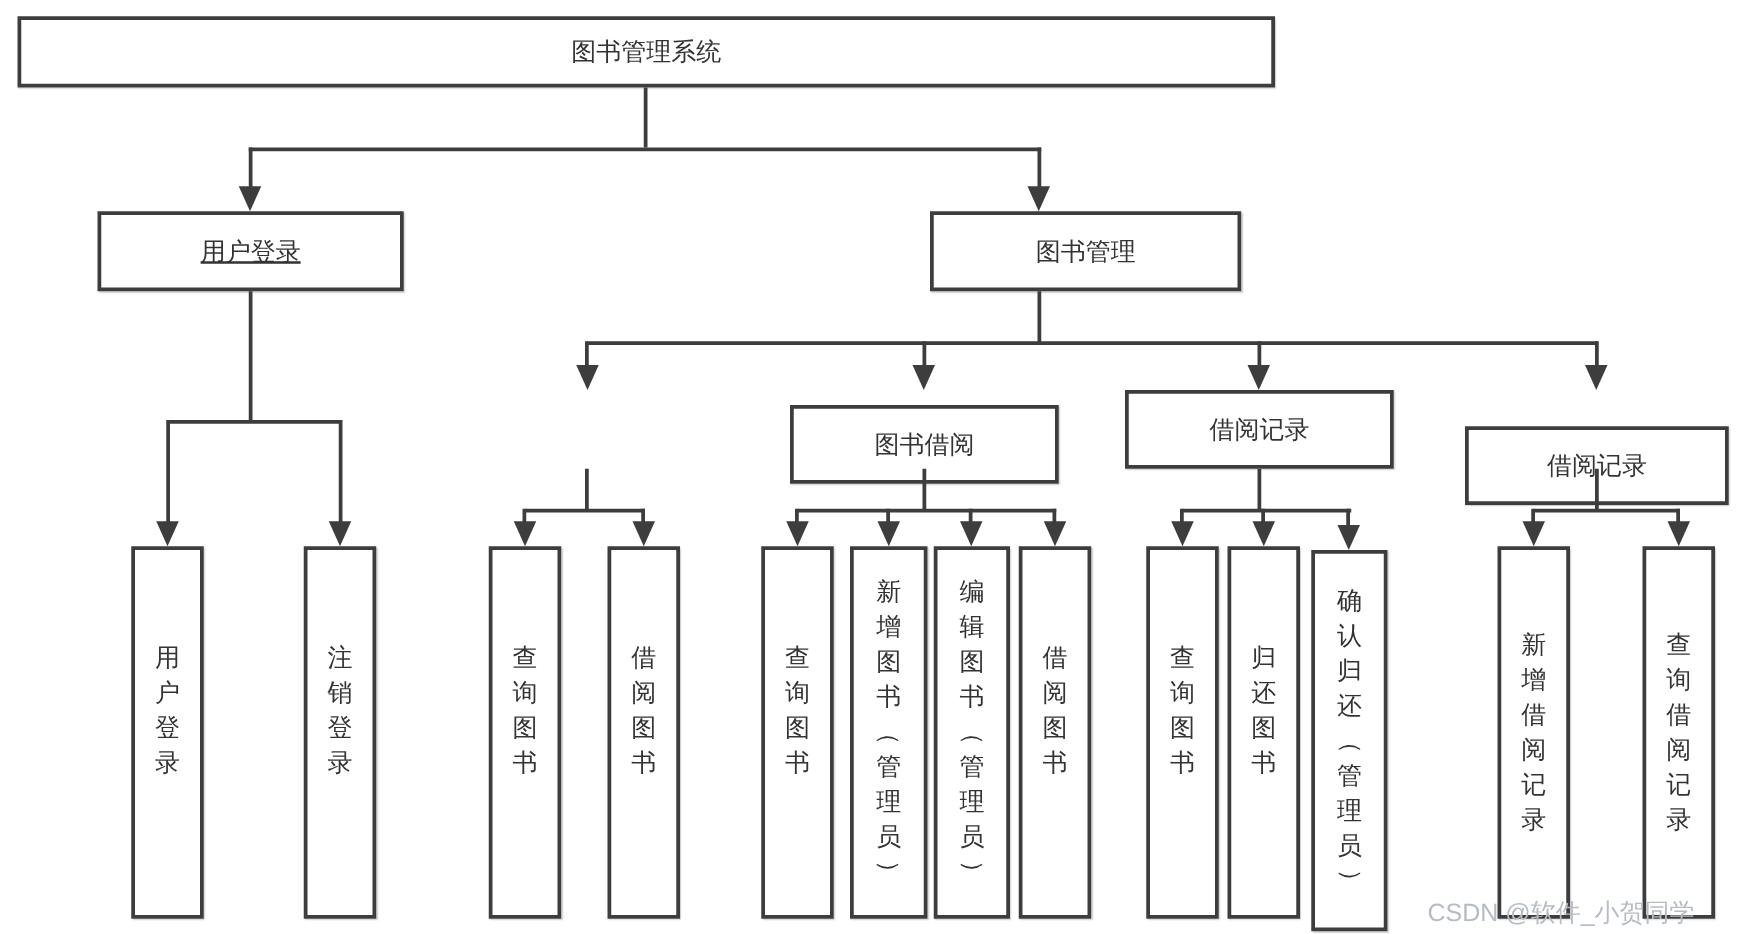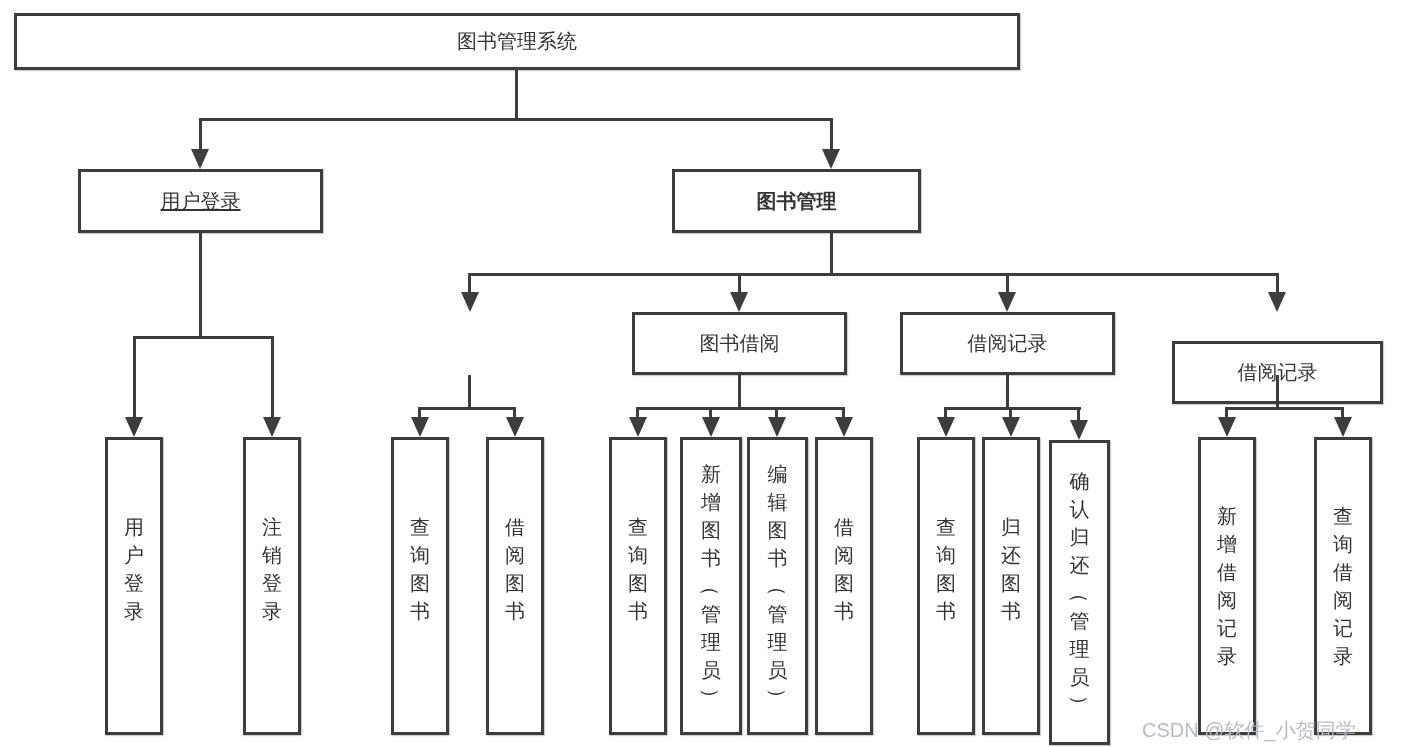--- a/index.html
+++ b/index.html
@@ -82,21 +82,21 @@
     <div class="h" style="left:199px; top:118px; width:634px;"></div>
     <div class="v" style="left:199px; top:118px; height:33px;"></div>
     <div class="arr" style="left:191px; top:149px;"></div>
     <div class="v" style="left:830px; top:118px; height:33px;"></div>
     <div class="arr" style="left:822px; top:149px;"></div>
   </div>
 
   <div class="node" style="left:78px; top:169px; width:245px; height:64px;text-decoration:underline;">
     <span>用户登录</span>
   </div>
-  <div class="node" style="left:672px; top:169px; width:249px; height:64px;font-weight:bold;">
+  <div class="node" style="left:744px; top:169px; width:249px; height:64px;">
     <span>图书管理</span>
   </div>
 
   <div>
     <div class="v" style="left:199px; top:233px; height:104px;"></div>
     <div class="h" style="left:134px; top:336px; width:139px;"></div>
     <div class="v" style="left:133px; top:336px; height:82px;"></div>
     <div class="arr" style="left:125px; top:417px;"></div>
     <div class="v" style="left:271px; top:336px; height:82px;"></div>
     <div class="arr" style="left:263px; top:417px;"></div>
@@ -108,21 +108,21 @@
     <div class="v" style="left:468px; top:273px; height:22px;"></div>
     <div class="arr" style="left:461px; top:292px;"></div>
     <div class="v" style="left:738px; top:273px; height:22px;"></div>
     <div class="arr" style="left:730px; top:292px;"></div>
     <div class="v" style="left:1006px; top:273px; height:22px;"></div>
     <div class="arr" style="left:998px; top:292px;"></div>
     <div class="v" style="left:1276px; top:273px; height:22px;"></div>
     <div class="arr" style="left:1268px; top:292px;"></div>
   </div>
 
-  <div class="node" style="left:632px; top:312px; width:215px; height:63px;">
+  <div class="node" style="left:632px; top:324px; width:215px; height:63px;">
     <span>图书借阅</span>
   </div>
   <div class="node" style="left:900px; top:312px; width:215px; height:63px;">
     <span>借阅记录</span>
   </div>
   <div class="node" style="left:1172px; top:312px; width:211px; height:63px;margin-top:29px;">
     <span>借阅记录</span>
   </div>
 
   <div>

